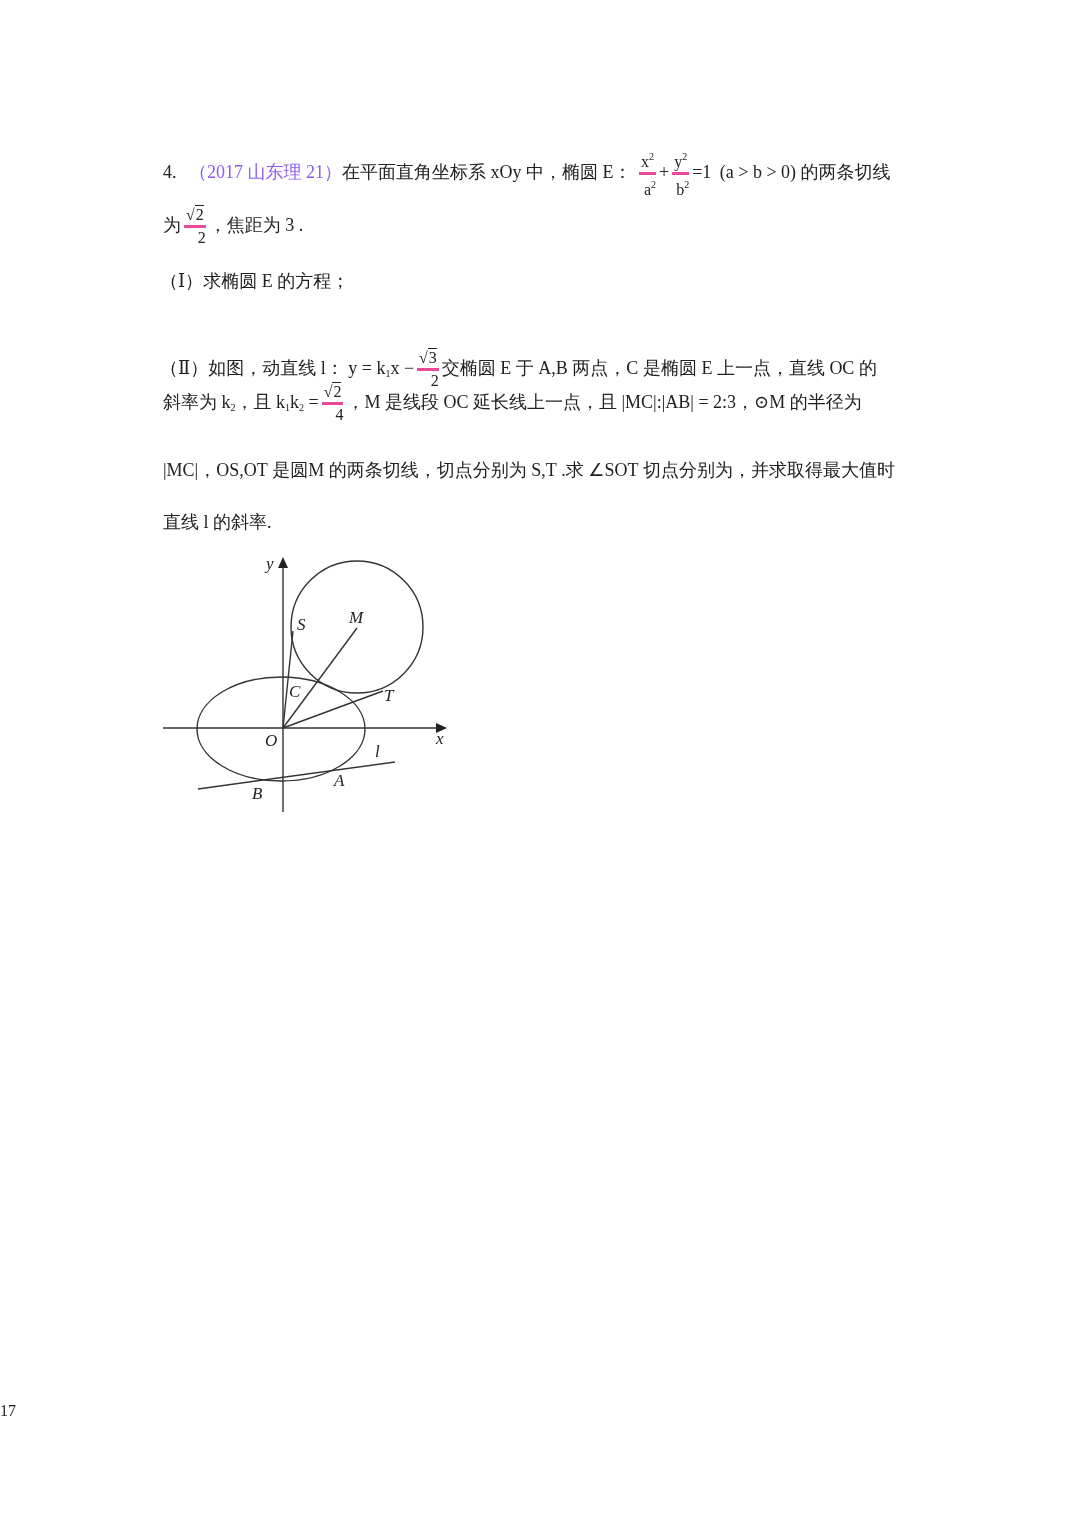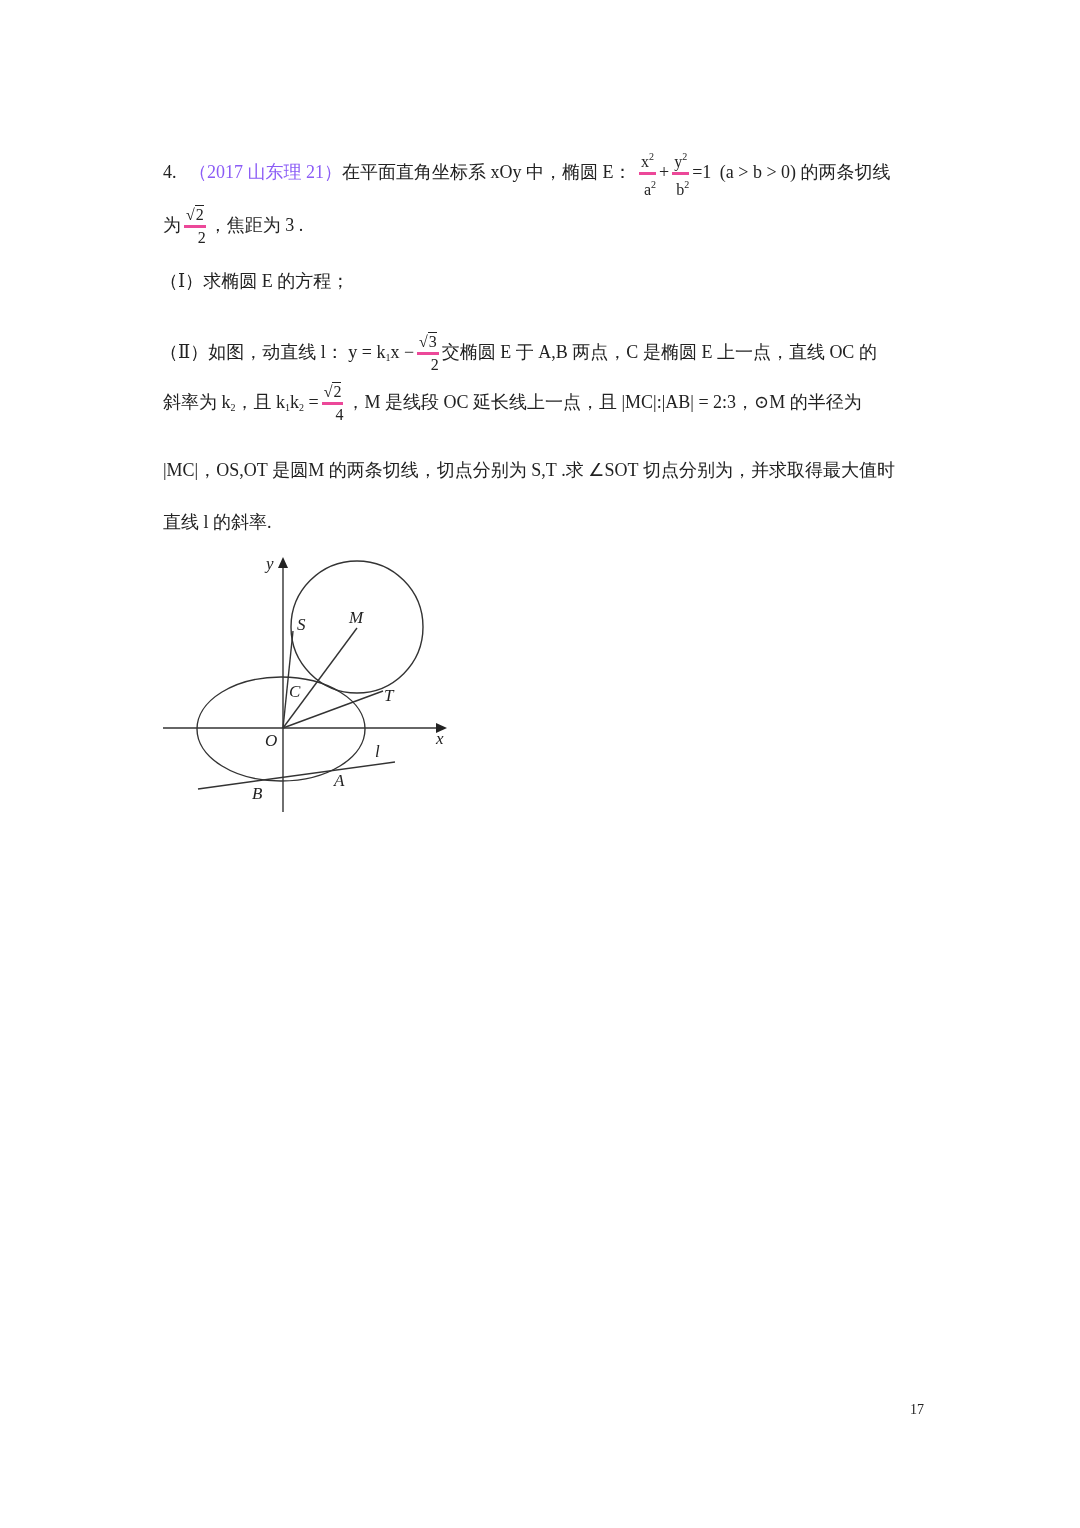--- a/index.html
+++ b/index.html
@@ -8,21 +8,21 @@
   .line { position: absolute; left: 163px; font-size: 18px; white-space: nowrap; line-height: 1; }
   .red { color: #8b5cf6; }
   .it { font-family: "Liberation Serif", serif; }
   .frac { display: inline-block; vertical-align: middle; text-align: center; margin: 0 3px; position: relative; }
   .frac .num { display: block; border-bottom: 3px solid #ec4899; padding: 0 2px 1px 2px; font-size: 16px; line-height: 18px; }
   .frac .den { display: block; padding-top: 1px; font-size: 16px; line-height: 18px; text-align: right; }
   sup { font-size: 10px; vertical-align: 7px; }
   sub { font-size: 10px; vertical-align: -3px; }
   .sqrt { display: inline-block; }
   .sqrt .rad { border-top: 1px solid #222; padding-left: 1px; }
-  .page-num { position: absolute; top: 1402px; left: 0; width: 924px; text-align: right; font-size: 14px; }
+  .page-num { position: absolute; top: 1402px; left: 0; width: 924px; text-align: left; font-size: 16px; }
   .diagram { position: absolute; left: 160px; top: 545px; }
   .lbl { font-family: "Liberation Serif", serif; font-style: italic; font-size: 17px; fill: #222; }
 </style>
 </head>
 <body>
 
 <div class="line" style="top:148px;">
   <span>4.</span>
   <span class="red" style="margin-left:8px;">（2017 山东理 21）</span><span>在平面直角坐标系 </span><span class="it">xOy</span><span> 中，椭圆 </span><span class="it">E</span><span>：</span>
   <span class="frac"><span class="num"><span class="it">x</span><sup>2</sup></span><span class="den"><span class="it">a</span><sup>2</sup></span></span><span>+</span><span class="frac"><span class="num"><span class="it">y</span><sup>2</sup></span><span class="den"><span class="it">b</span><sup>2</sup></span></span><span>=1</span>
@@ -30,21 +30,21 @@
 </div>
 
 <div class="line" style="top:206px;">
   <span>为</span><span class="frac"><span class="num"><span class="sqrt">√<span class="rad">2</span></span></span><span class="den">2</span></span><span>，焦距为 3 .</span>
 </div>
 
 <div class="line" style="top:272px; left:160px;">
   <span>（Ⅰ）</span><span>求椭圆 </span><span class="it">E</span><span> 的方程；</span>
 </div>
 
-<div class="line" style="top:333px; left:160px;">
+<div class="line" style="top:349px; left:160px;">
   <span>（Ⅱ）</span><span>如图，动直线 </span><span class="it">l</span><span>：</span>
   <span class="it">y = k</span><sub>1</sub><span class="it">x −</span><span class="frac"><span class="num"><span class="sqrt">√<span class="rad">3</span></span></span><span class="den">2</span></span><span>交椭圆 </span><span class="it">E</span><span> 于 </span><span class="it">A,B</span><span> 两点，</span><span class="it">C</span><span> 是椭圆 </span><span class="it">E</span><span> 上一点，直线 </span><span class="it">OC</span><span> 的</span>
 </div>
 
 <div class="line" style="top:383px;">
   <span>斜率为 </span><span class="it">k</span><sub>2</sub><span>，且 </span><span class="it">k</span><sub>1</sub><span class="it">k</span><sub>2</sub><span> =</span><span class="frac"><span class="num"><span class="sqrt">√<span class="rad">2</span></span></span><span class="den">4</span></span><span>，</span><span class="it">M</span><span> 是线段 </span><span class="it">OC</span><span> 延长线上一点，且 </span><span class="it">|MC|:|AB| = 2:3</span><span>，⊙</span><span class="it">M</span><span> 的半径为</span>
 </div>
 
 <div class="line" style="top:461px;">
   <span class="it">|MC|</span><span>，</span><span class="it">OS,OT</span><span> 是圆</span><span class="it">M</span><span> 的两条切线，切点分别为 </span><span class="it">S,T</span><span> .求 </span><span class="it">∠SOT</span><span> 切点分别为，并求取得最大值时</span>

